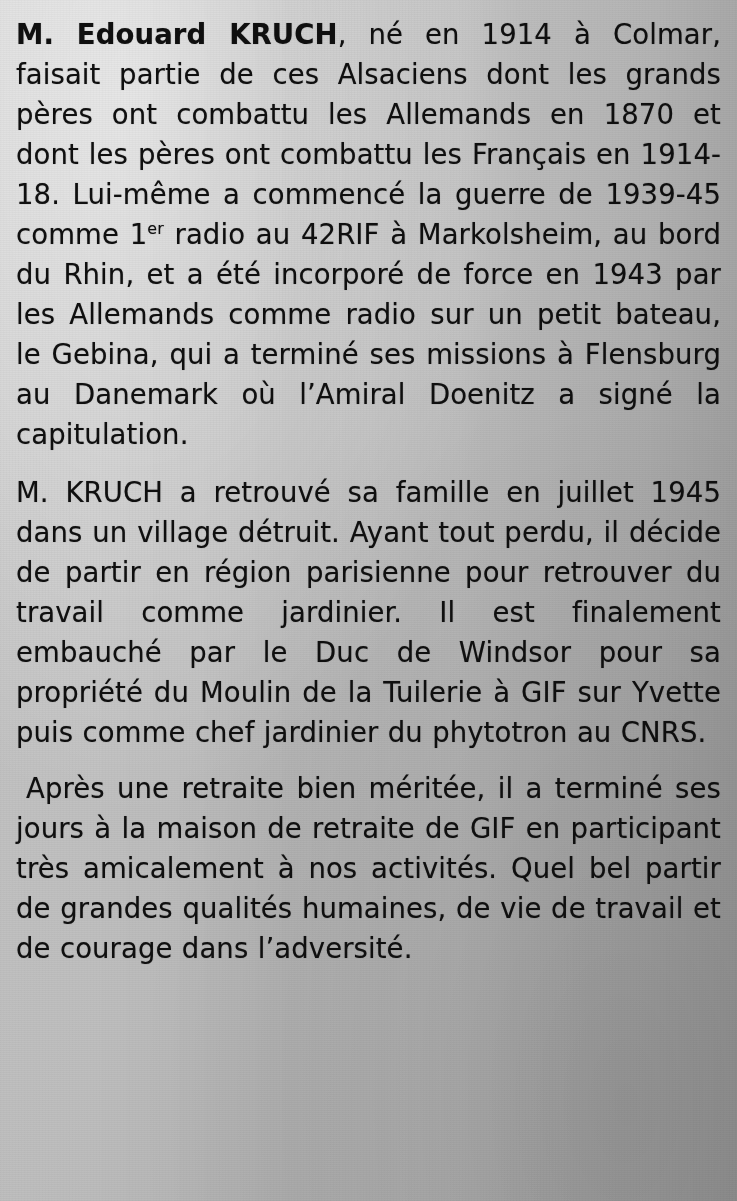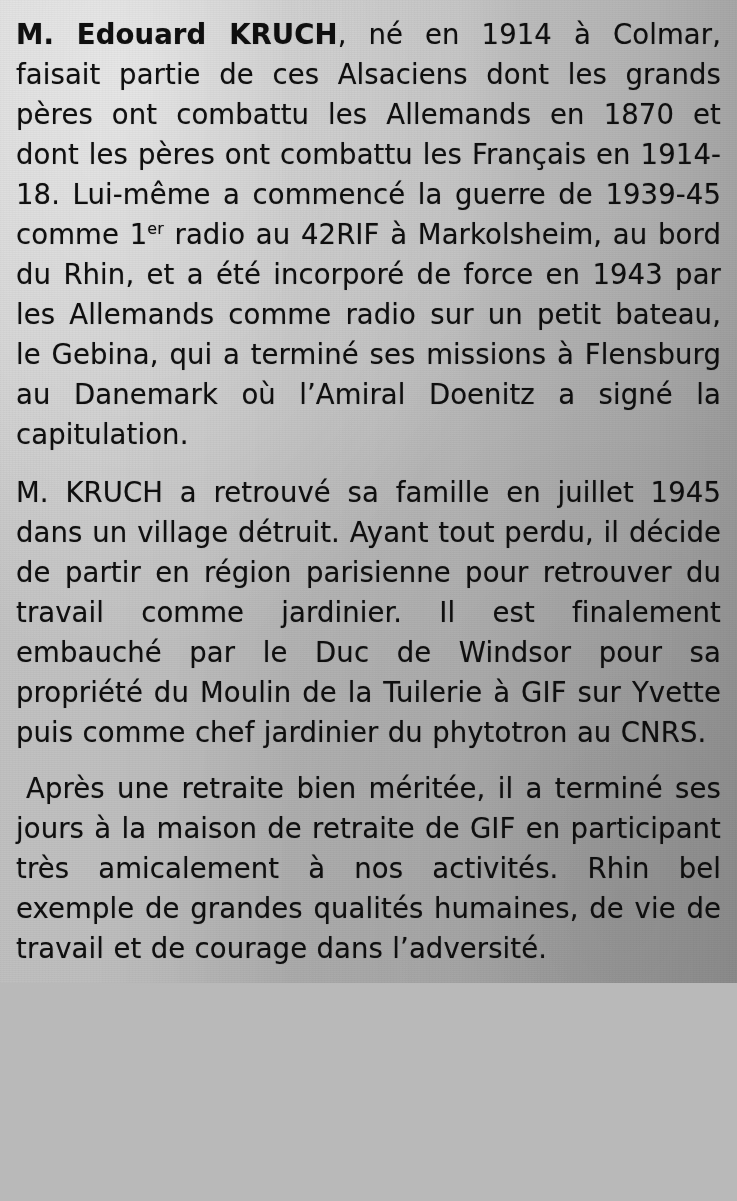--- a/index.html
+++ b/index.html
@@ -11,21 +11,21 @@
     height: 1201px;
     overflow: hidden;
     background: #b9b9b9;
     font-family: "DejaVu Sans", sans-serif;
   }
 
   
   #scan-page {
     position: relative;
     width: 737px;
-    height: 983px;
+    height: 1201px;
     box-sizing: border-box;
     padding: 14px 16px 26px 16px;
     background:
       radial-gradient(ellipse at 18% 8%, rgba(255,255,255,0.55) 0%, rgba(255,255,255,0.0) 46%),
       radial-gradient(ellipse at 85% 92%, rgba(0,0,0,0.12) 0%, rgba(0,0,0,0.0) 55%),
       linear-gradient(118deg, #cfcfcf 0%, #c2c2c2 22%, #bdbdbd 48%, #b3b3b3 72%, #a9a9a9 100%);
     filter: contrast(1.02);
   }
 
   
@@ -91,16 +91,16 @@
 </head>
 <body>
 
 <div id="scan-page">
   <div class="article-body">
 
     <p class="para para-lead"><span class="lede-name">M. Edouard KRUCH</span><span>, né en 1914 à Colmar, faisait partie de ces Alsaciens dont les grands pères ont combattu les Allemands en 1870 et dont les pères ont combattu les Français en 1914-18. Lui-même a commencé la guerre de 1939-45 comme 1</span><sup class="ordinal">er</sup><span> radio au 42RIF à Markolsheim, au bord du Rhin, et a été incorporé de force en 1943 par les Allemands comme radio sur un petit bateau, le Gebina, qui a terminé ses missions à Flensburg au Danemark où l’Amiral Doenitz a signé la capitulation.</span></p>
 
     <p class="para">M. KRUCH a retrouvé sa famille en juillet 1945 dans un village détruit. Ayant tout perdu, il décide de partir en région parisienne pour retrouver du travail comme jardinier. Il est finalement embauché par le Duc de Windsor pour sa propriété du Moulin de la Tuilerie à GIF sur Yvette puis comme chef jardinier du phytotron au CNRS.</p>
 
-    <p class="para para-indent">Après une retraite bien méritée, il a terminé ses jours à la maison de retraite de GIF en participant très amicalement à nos activités. Rhin bel exemple de grandes qualités humaines, de vie de travail et de courage dans l’adversité.</p>
+    <p class="para para-indent">Après une retraite bien méritée, il a terminé ses jours à la maison de retraite de GIF en participant très amicalement à nos activités. Quel bel partir de grandes qualités humaines, de vie de travail et de courage dans l’adversité.</p>
 
   </div>
 </div>
 
 </body></html>

